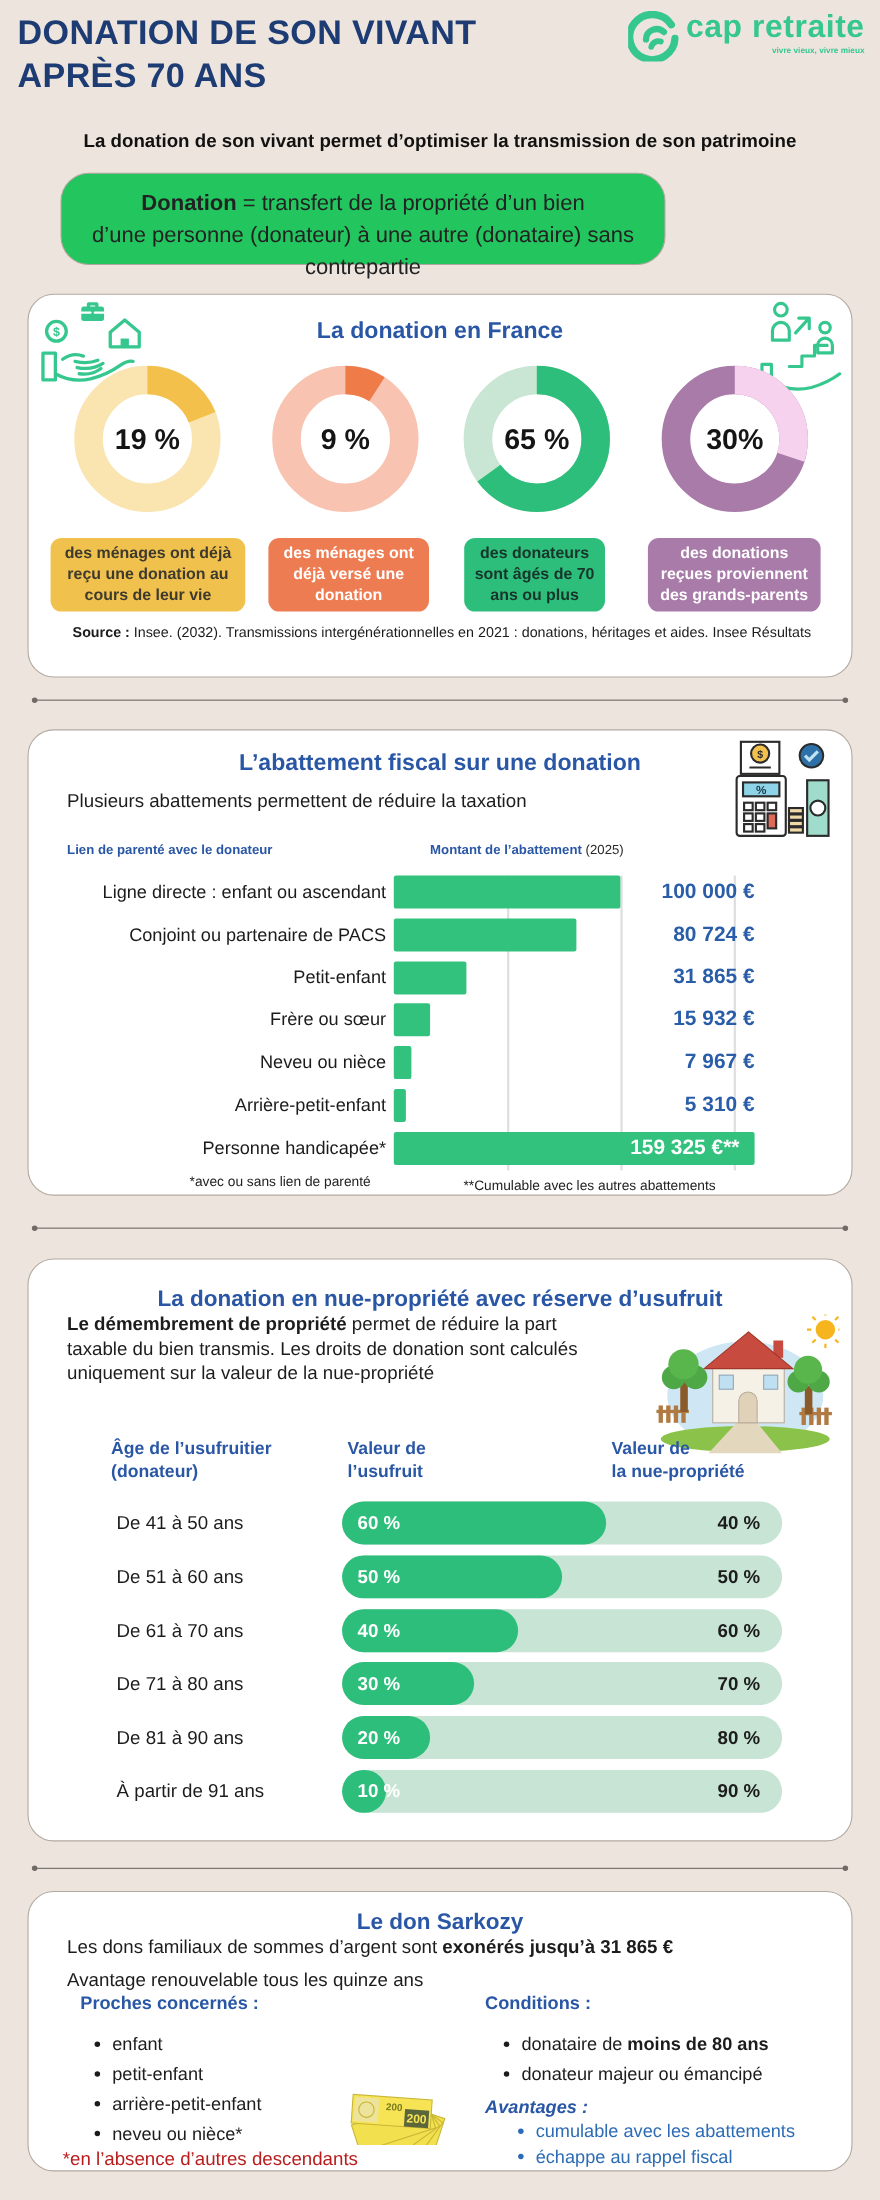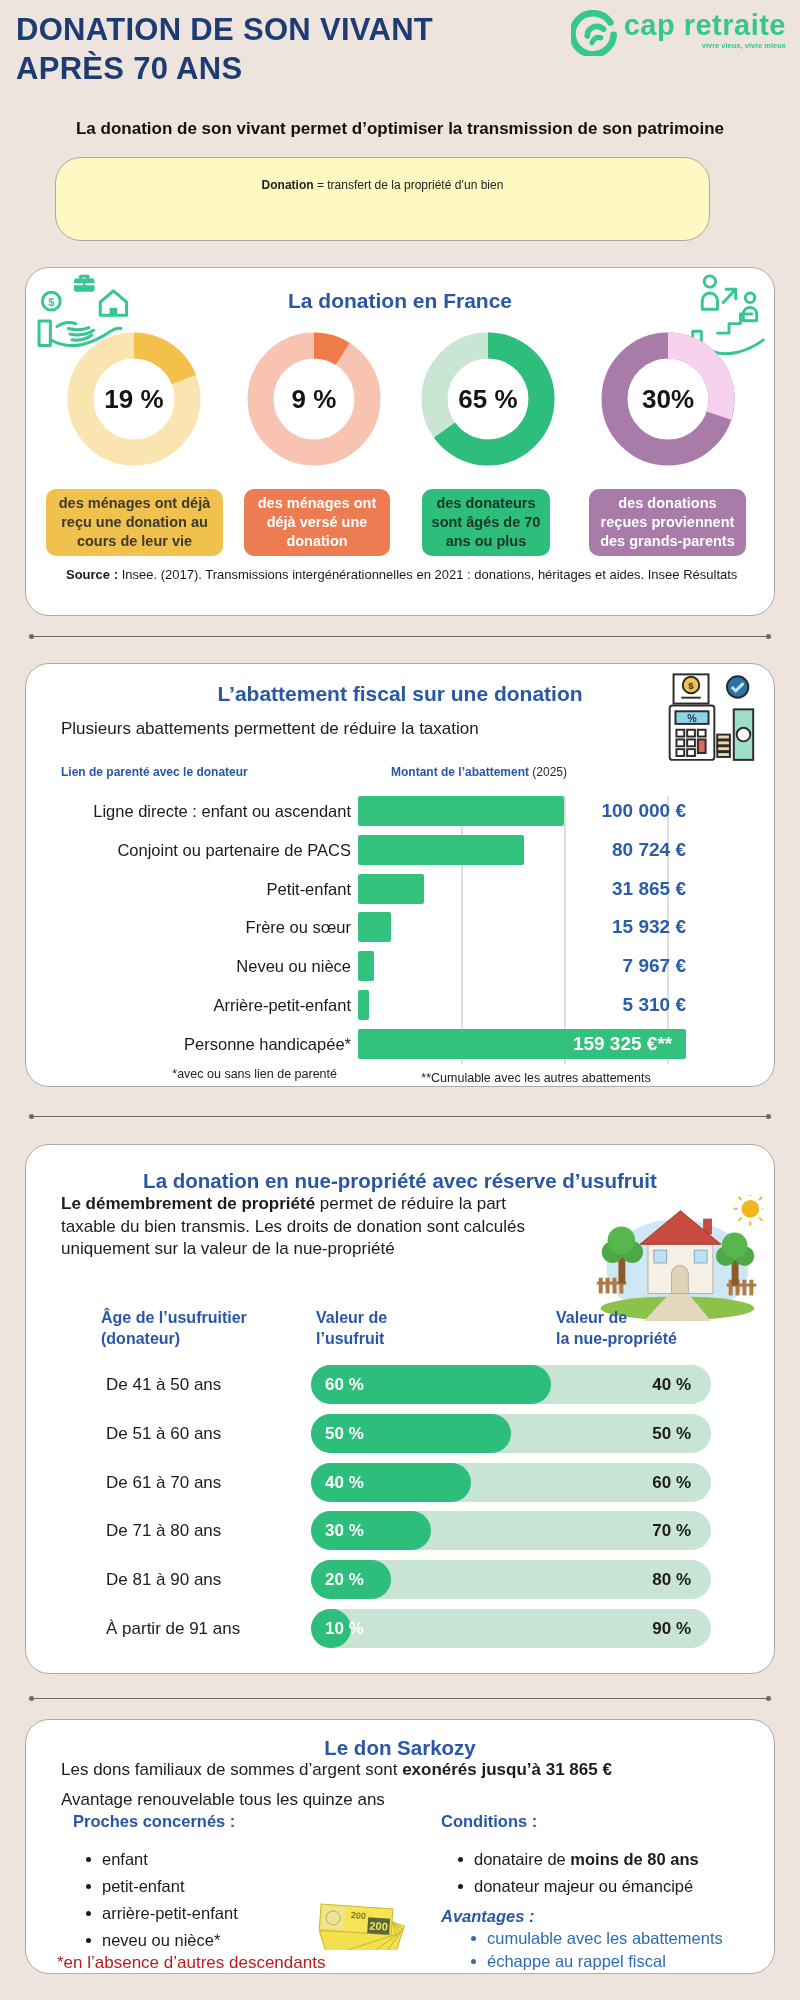--- a/index.html
+++ b/index.html
@@ -3,21 +3,21 @@
 <meta charset="utf-8">
 <style>
   html,body{margin:0;padding:0;background:#EDE5DD;}
   .page{position:relative;width:800px;height:2000px;background:#EDE5DD;font-family:"Liberation Sans",sans-serif;overflow:hidden;color:#1b1b1b;}
   .title{position:absolute;left:16px;top:10px;margin:0;font-size:31px;line-height:39px;font-weight:700;color:#1E3C74;letter-spacing:.3px;}
   .logo{position:absolute;right:14px;top:10px;display:flex;align-items:flex-start;}
   .logo-txt{margin-left:7px;display:flex;flex-direction:column;align-items:flex-end;}
   .logo-words{font-size:29px;font-weight:700;color:#35C78E;letter-spacing:.5px;line-height:30px;}
   .logo-tag{font-size:7.5px;color:#35C78E;font-weight:700;margin-top:1px;}
   .subtitle{position:absolute;left:0;top:119px;width:100%;text-align:center;font-size:17px;font-weight:700;color:#111;}
-  .defbox{position:absolute;left:55px;top:157px;width:655px;height:84px;background:#fef9c3;border:1.5px solid #AFA79E;border-radius:26px;box-sizing:border-box;text-align:center;font-size:12px;line-height:29px;padding-top:13px;color:#222;}
+  .defbox{position:absolute;left:55px;top:157px;width:550px;height:84px;background:#22c55e;border:1.5px solid #AFA79E;border-radius:26px;box-sizing:border-box;text-align:center;font-size:20px;line-height:29px;padding-top:13px;color:#222;}
   .card{position:absolute;left:25px;width:750px;background:#fff;border:1.5px solid #B2AAA1;border-radius:24px;box-sizing:border-box;}
   .sec-title{position:absolute;left:0;width:100%;text-align:center;margin:0;font-size:21px;font-weight:700;color:#2A57A5;}
   .divider{position:absolute;left:30px;width:740px;height:0;border-top:1.2px solid #6F6A64;}
   .divider:before,.divider:after{content:"";position:absolute;top:-3px;width:5px;height:5px;border-radius:50%;background:#6F6A64;}
   .divider:before{left:-1px;} .divider:after{right:-1px;}
   
   .donut{position:absolute;top:64px;width:134px;height:134px;}
   .donut-pct{position:absolute;left:0;top:0;width:134px;height:134px;display:flex;align-items:center;justify-content:center;font-size:26px;font-weight:700;color:#151515;}
   .stat-box{position:absolute;top:221px;min-height:62px;border-radius:10px;display:flex;align-items:center;justify-content:center;text-align:center;font-size:14.5px;font-weight:700;line-height:19px;padding:5px 6px;box-sizing:border-box;}
   .source{position:absolute;left:40px;top:298px;width:690px;margin:0;font-size:13px;line-height:17px;color:#1b1b1b;}
@@ -71,20 +71,21 @@
     <div class="logo-txt">
       <span class="logo-words">cap retraite</span>
       <span class="logo-tag">vivre vieux, vivre mieux</span>
     </div>
   </div>
 
   <div class="subtitle">La donation de son vivant permet d’optimiser la transmission de son patrimoine</div>
 
   <div class="defbox">
     <div><b>Donation</b><span> = transfert de la propriété d’un bien</span></div>
+    <div>d’une personne (donateur) à une autre (donataire) sans contrepartie</div>
   </div>
 
   <section class="card" style="top:267px;height:349px;">
     <svg style="position:absolute;left:8px;top:4px;" width="108" height="80" viewBox="0 0 110 85">
       <g fill="none" stroke="#35C78E" stroke-width="3.2" stroke-linecap="round" stroke-linejoin="round">
         <rect x="40" y="7" width="22" height="14" rx="2.5" fill="#35C78E" stroke="none"></rect>
         <path d="M47 7 v-2.5 h8 V7"></path>
         <path d="M40 13 h9 m4 0 h9" stroke="#fff" stroke-width="2"></path>
         <circle cx="16" cy="31" r="9.5"></circle>
         <text x="16" y="36" font-size="12" font-weight="bold" fill="#35C78E" text-anchor="middle" stroke="none">$</text>
@@ -126,21 +127,21 @@
             <circle cx="67" cy="67" r="53.5" fill="none" stroke="#A87BA9" stroke-width="26"></circle>
             <circle cx="67" cy="67" r="53.5" fill="none" stroke="#F6D2EE" stroke-width="26" stroke-dasharray="100.84512418023236 235.3052897538755" transform="rotate(-90 67 67)"></circle>
           </svg><div class="donut-pct">30%</div></div>
       </div>
     <div>
         <div class="stat-box" style="left: 20px; width: 177px; background: rgb(241, 193, 77); color: rgb(62, 58, 46);">des ménages ont déjà reçu une donation au cours de leur vie</div>
         <div class="stat-box" style="left: 218px; width: 146px; background: rgb(237, 124, 82); color: rgb(255, 255, 255);">des ménages ont déjà versé une donation</div>
         <div class="stat-box" style="left: 396px; width: 128px; background: rgb(46, 190, 123); color: rgb(23, 53, 42);">des donateurs sont âgés de 70 ans ou plus</div>
         <div class="stat-box" style="left: 563px; width: 157px; background: rgb(168, 123, 169); color: rgb(255, 255, 255);">des donations reçues proviennent des grands-parents</div>
       </div>
-    <p class="source"><b>Source :</b><span>  Insee. (2017). Transmissions intergénérationnelles en 2021 : donations, héritages et aides. Insee Résultats</span></p>
+    <p class="source"><b>Source :</b><span>  Insee. (2032). Transmissions intergénérationnelles en 2021 : donations, héritages et aides. Insee Résultats</span></p>
   </section>
 
   <div class="divider" style="top:636px;"></div>
 
   <section class="card" style="top:663px;height:424px;">
     <svg style="position:absolute;right:14px;top:8px;" width="102" height="98" viewBox="0 0 105 100">
       <g stroke="#2b2b2b" stroke-width="2" fill="#fff">
         <rect x="16" y="2" width="36" height="30"></rect>
         <circle cx="34" cy="13" r="8.5" fill="#F2C14E"></circle>
         <text x="34" y="17" font-size="10" font-weight="bold" text-anchor="middle" stroke="none" fill="#2b2b2b">$</text>

